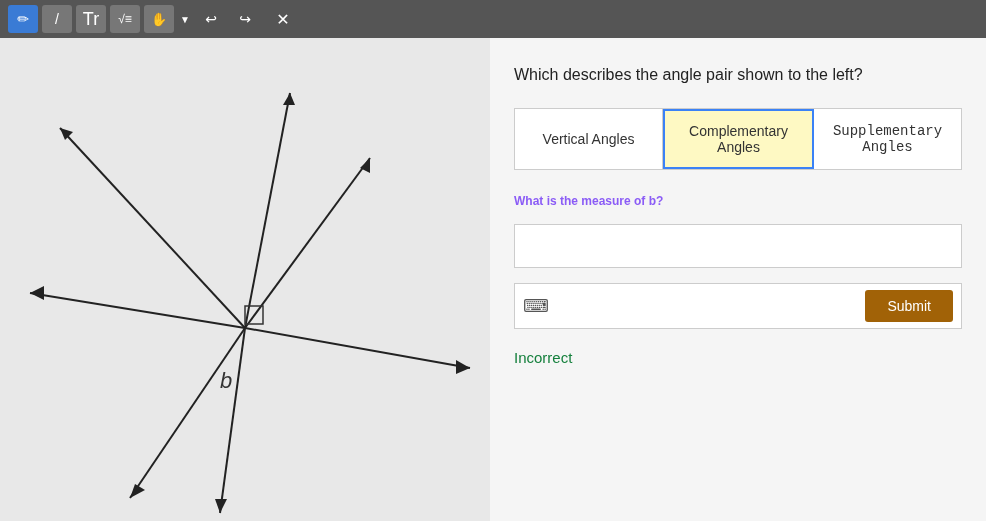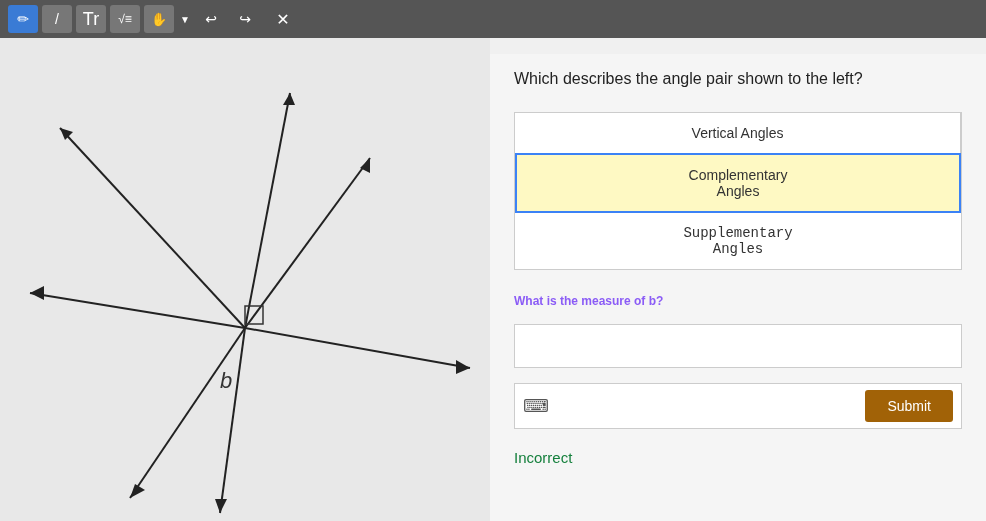--- a/index.html
+++ b/index.html
@@ -58,40 +58,38 @@
     
     .diagram-svg {
       width: 100%;
       height: 100%;
     }
 
     
     .right-panel {
       flex: 1;
       background: #f5f5f5;
-      padding: 16px 24px;
+      padding: 28px 24px;
       display: flex;
       flex-direction: column;
       gap: 16px;
-      margin-top: 16px;
     }
 
     .question-text {
       font-size: 16px;
       color: #222;
       margin-bottom: 8px;
     }
 
     
     .answer-choices {
       display: flex;
       gap: 0;
       border: 1px solid #ccc;
       background: white;
-      flex-direction: column;
     }
     .answer-choice {
       flex: 1;
       padding: 12px 10px;
       text-align: center;
       font-size: 14px;
       color: #333;
       border-right: 1px solid #ccc;
       cursor: pointer;
       background: white;

